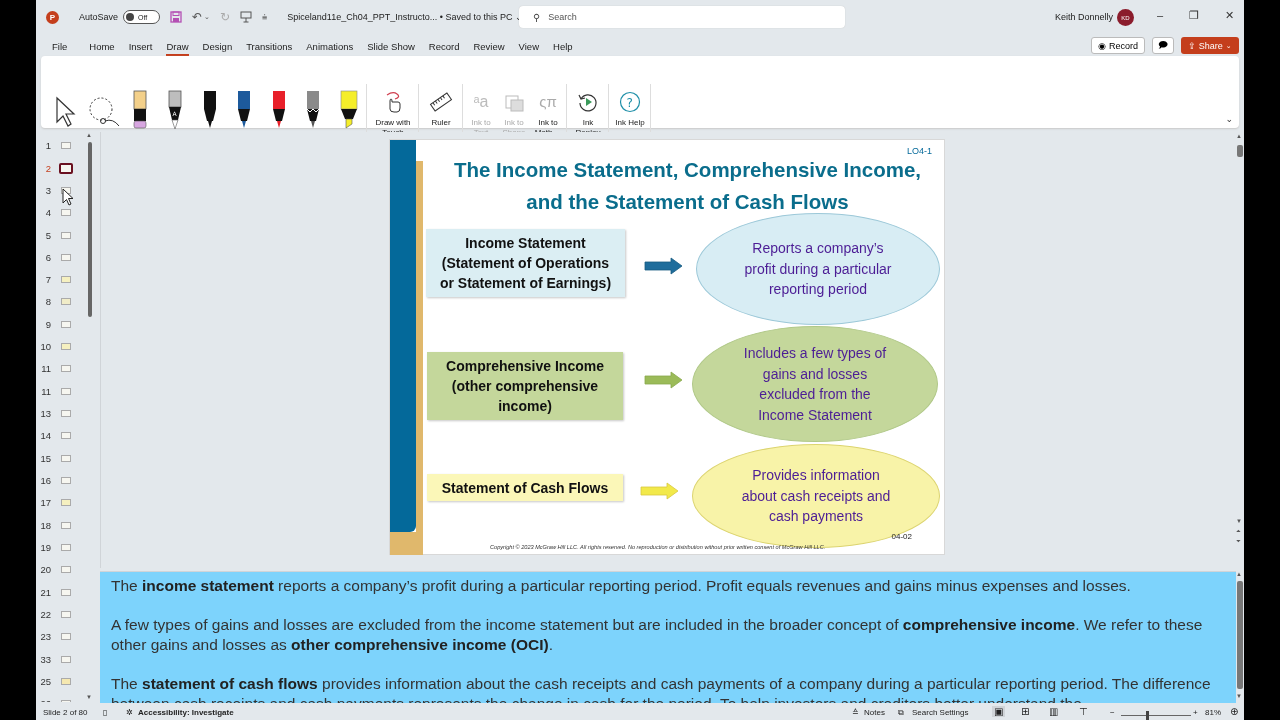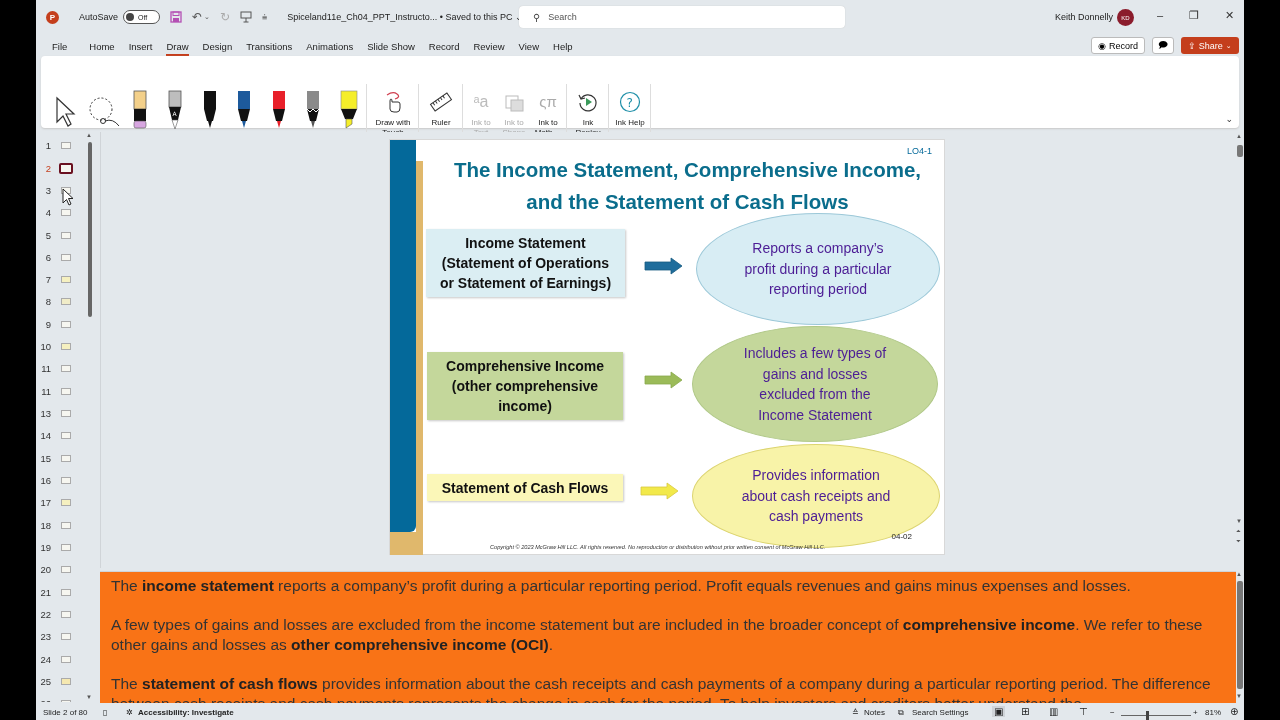--- a/index.html
+++ b/index.html
@@ -64,21 +64,21 @@
   .box { position: absolute; display: flex; align-items: center; justify-content: center; text-align: center; font-weight: bold; font-size: 14px; line-height: 20px; color: #111; box-shadow: 1px 1px 2px #c8c8c8; }
   .ellipse { position: absolute; border-radius: 50%; display: flex; align-items: center; justify-content: center; text-align: center; font-size: 14px; line-height: 20.5px; color: #4c1d95; }
   .arrow { position: absolute; }
   .page-num { position: absolute; right: 32px; top: 392px; font-size: 8px; color: #222; }
   .copyright { position: absolute; left: 100px; top: 404px; font-size: 5.6px; font-style: italic; color: #333; white-space: nowrap; }
 
   .right-scroll { position: absolute; left: 1200px; top: 132px; width: 8px; height: 430px; }
   .right-scroll .thumbbar { position: absolute; left: 1px; top: 13px; width: 6px; height: 12px; background: #777; border-radius: 2px; }
 
   
-  .notes { position: absolute; left: 64px; top: 571px; width: 1136px; height: 132px; background: #f97316; border-top: 1px solid #d0d4d8; padding: 4px 20px 0 11px; overflow: hidden; }
+  .notes { position: absolute; left: 64px; top: 571px; width: 1136px; height: 132px; background: #7dd3fc; border-top: 1px solid #d0d4d8; padding: 4px 20px 0 11px; overflow: hidden; }
   .notes p { font-size: 15.5px; line-height: 20.5px; color: #333; margin-bottom: 18px; }
   .notes b { color: #222; }
   .notes-scroll { position: absolute; left: 1200px; top: 571px; width: 8px; height: 132px; }
   .notes-scroll .thumbbar { position: absolute; left: 1px; top: 10px; width: 6px; height: 108px; background: #777; border-radius: 2px; }
 
   
   .statusbar { position: absolute; left: 0; top: 705px; width: 1208px; height: 15px; display: flex; align-items: center; font-size: 8px; color: #222; }
   .status-item { position: absolute; top: 3px; white-space: nowrap; }
   .zoom-slider { position: absolute; left: 1085px; top: 10px; width: 70px; height: 1px; background: #666; }
   .zoom-knob { position: absolute; left: 1110px; top: 6px; width: 3px; height: 9px; background: #444; }
@@ -392,21 +392,21 @@
       </div>
     <div class="thumb-row" style="top:471px">
         <span class="thumb-num">22</span>
         <span class="thumb-box"></span>
       </div>
     <div class="thumb-row" style="top:493px">
         <span class="thumb-num">23</span>
         <span class="thumb-box"></span>
       </div>
     <div class="thumb-row" style="top:516px">
-        <span class="thumb-num">24</span>
+        <span class="thumb-num">33</span>
         <span class="thumb-box"></span>
       </div>
     <div class="thumb-row" style="top:538px">
         <span class="thumb-num">25</span>
         <span class="thumb-box" style="background:#f5e8b0"></span>
       </div>
     <div class="thumb-row" style="top:560px">
         <span class="thumb-num">26</span>
         <span class="thumb-box"></span>
       </div>

